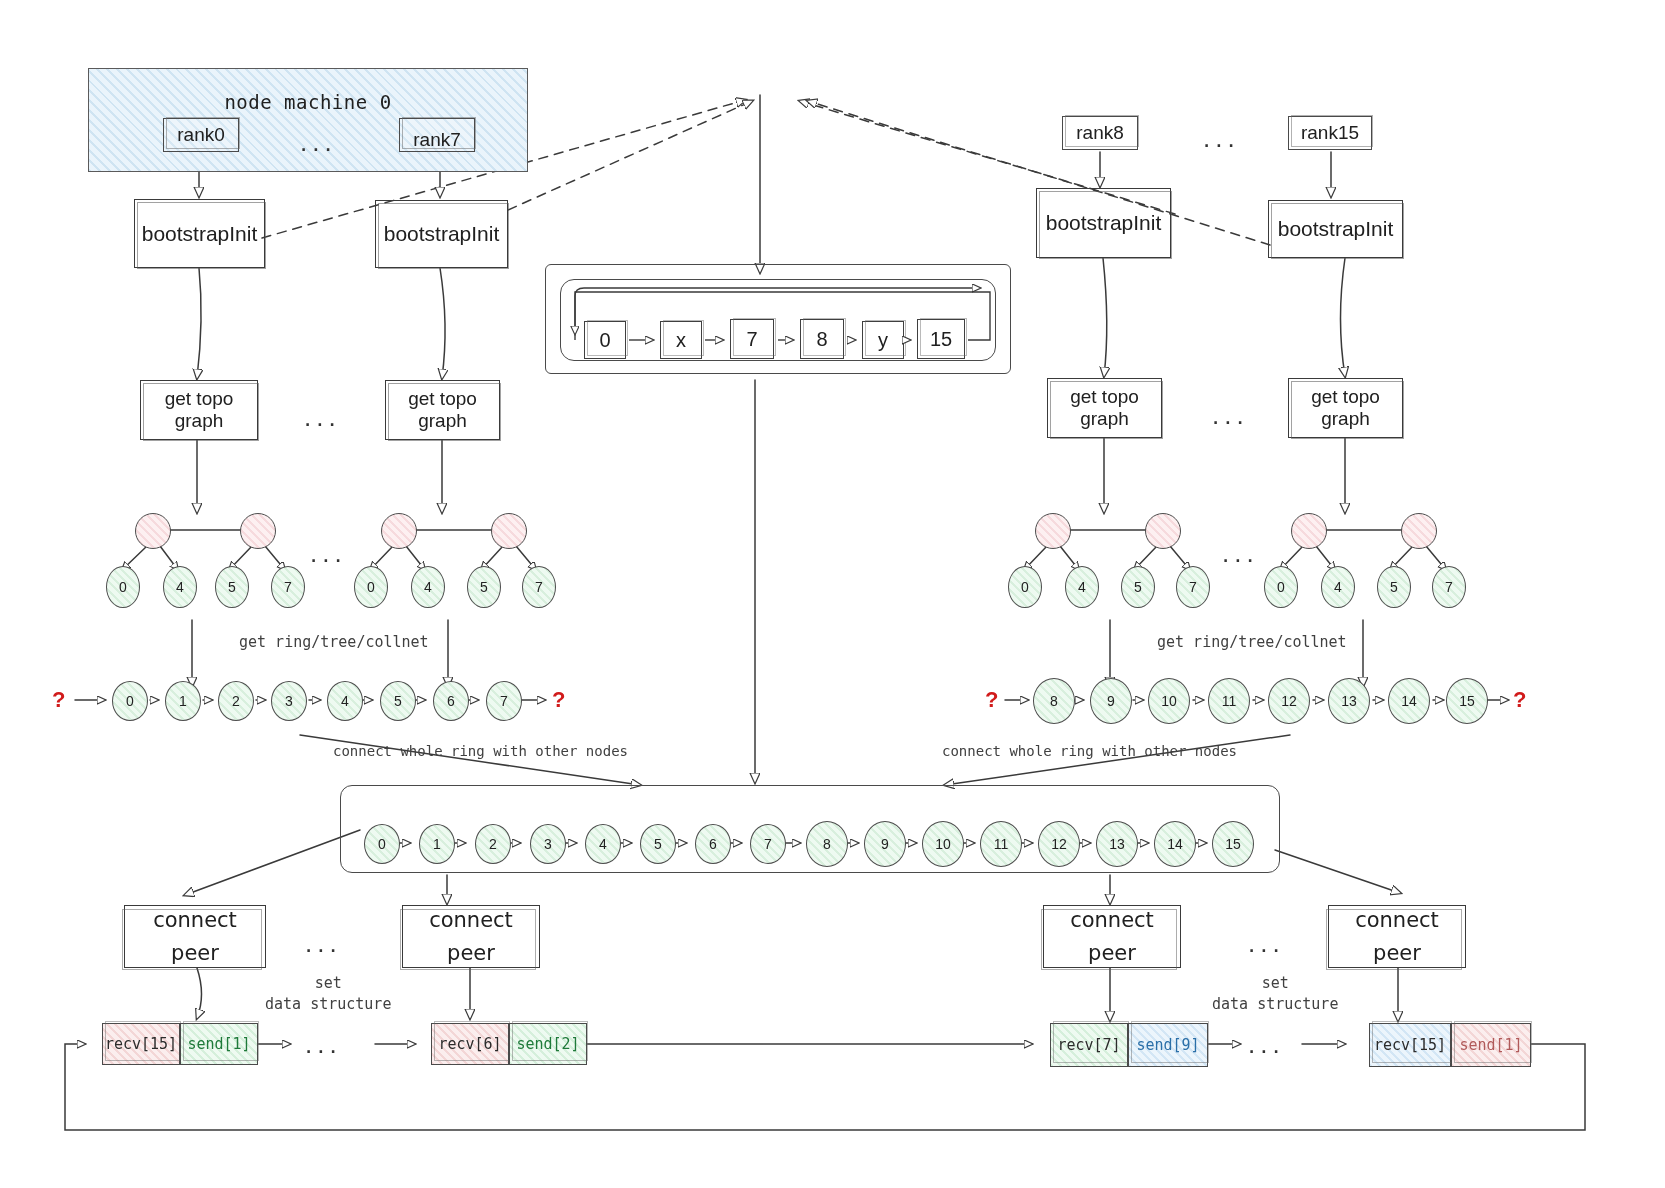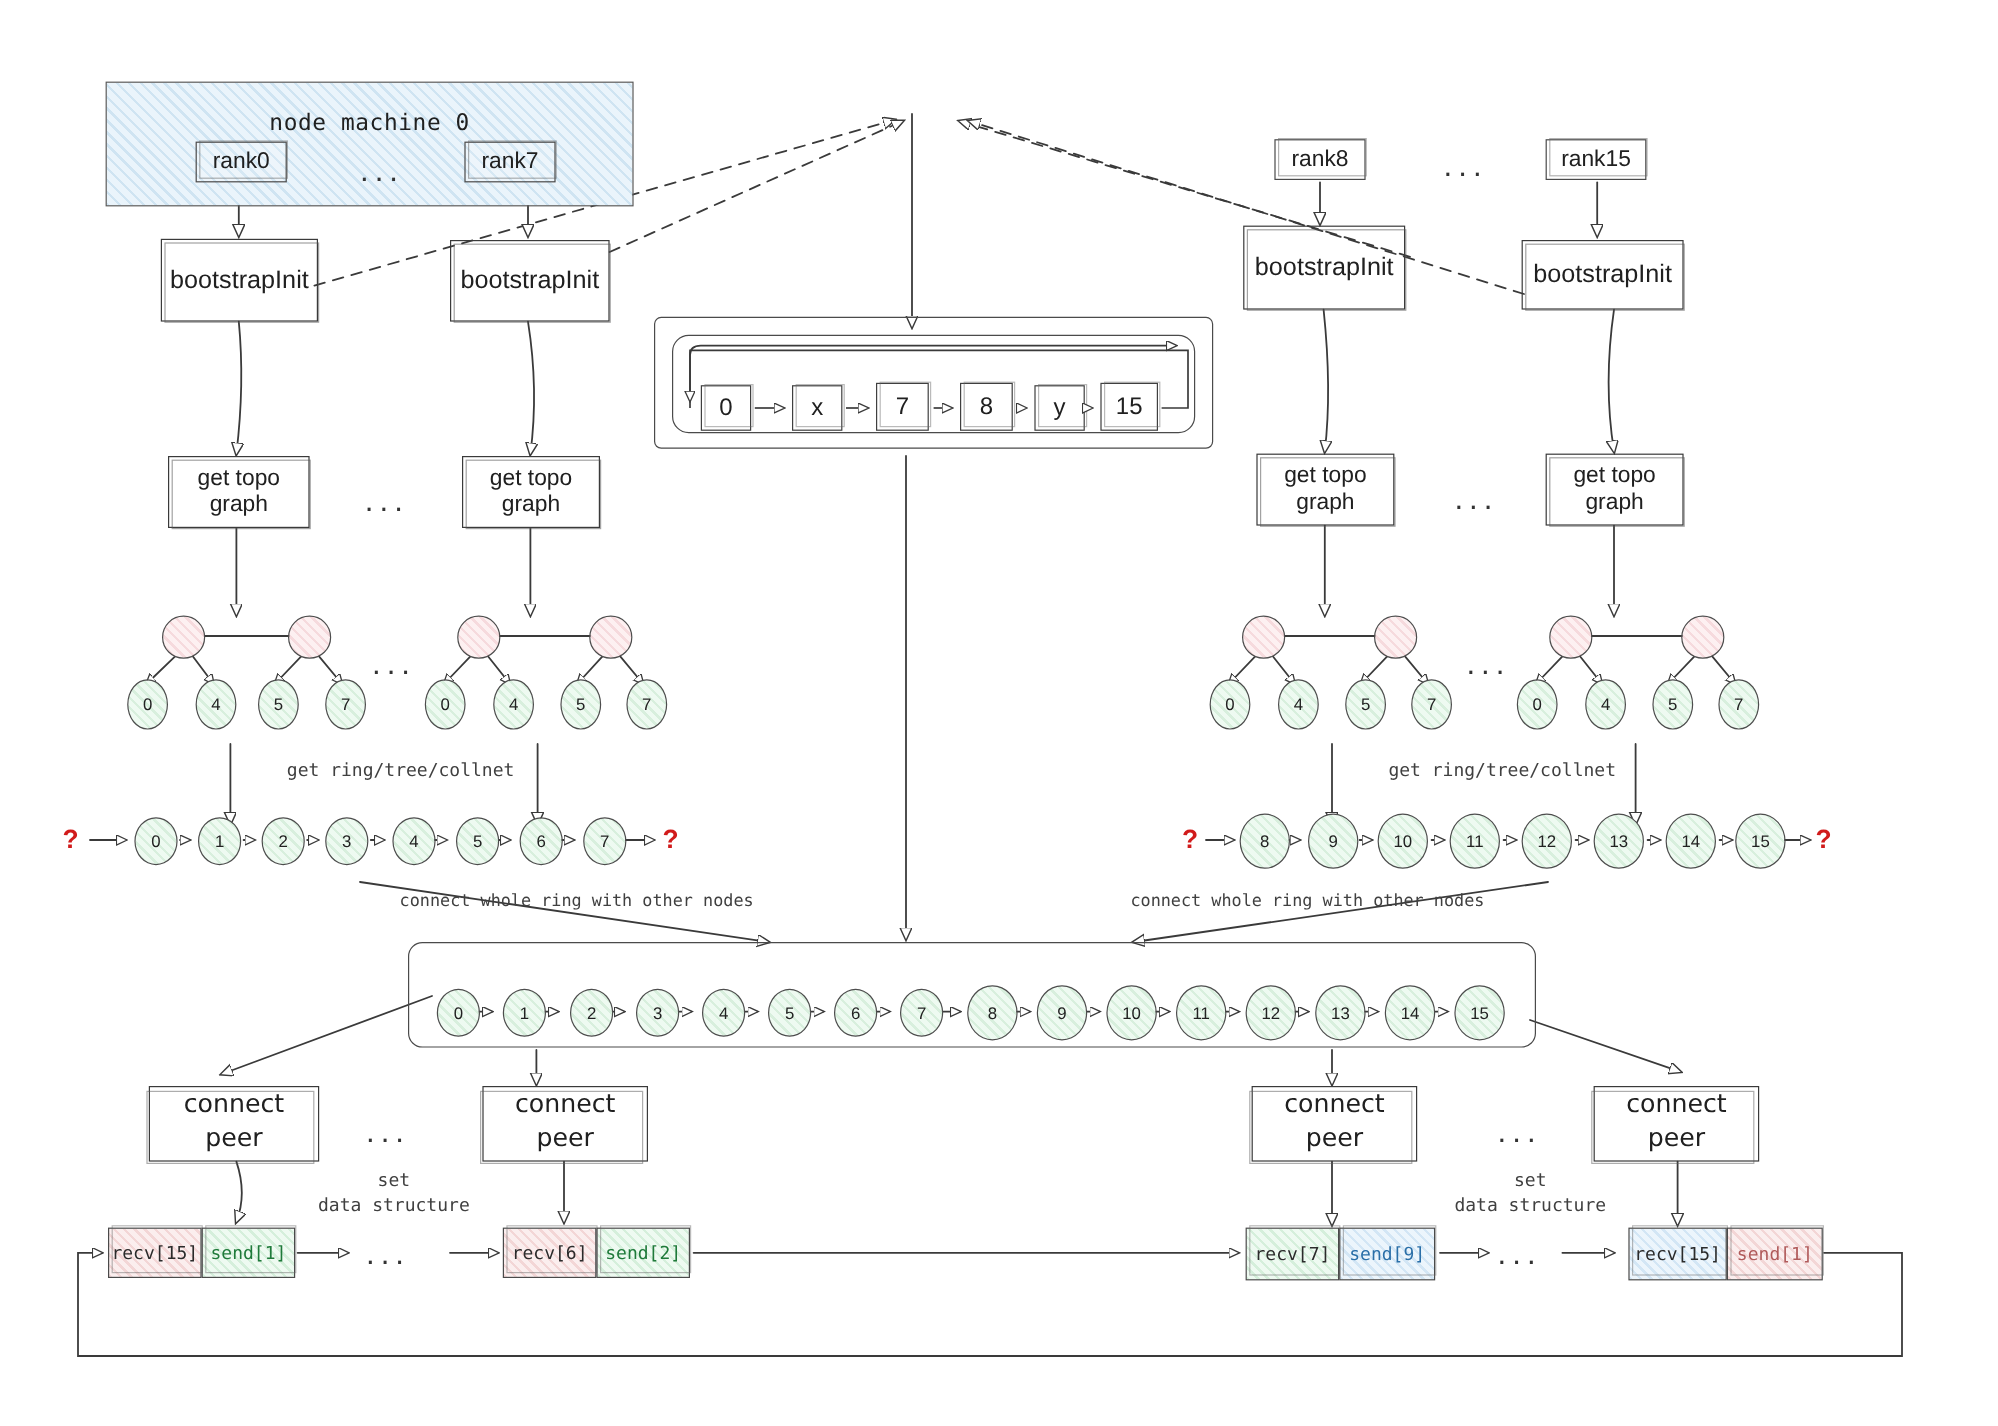--- a/index.html
+++ b/index.html
@@ -56,27 +56,27 @@
   .bs-title{position:absolute;width:100%;text-align:center;font-size:21px;}
   .bs-cell{position:absolute;box-sizing:border-box;border:1.6px solid #3f3f3f;
       display:flex;align-items:center;justify-content:center;font-size:20px;}
   .bs-cell::after{content:"";position:absolute;left:2px;top:-2px;right:-3px;bottom:2px;
       border:1px solid #666;opacity:.45;}
 
   .bigring-frame{position:absolute;box-sizing:border-box;border:1.7px solid #4a4a4a;
       border-radius:12px;}
 
   .cpbox{position:absolute;box-sizing:border-box;border:1.7px solid #3a3a3a;
-      display:flex;flex-direction:column;align-items:center;justify-content:flex-start;
+      display:flex;flex-direction:column;align-items:center;justify-content:space-between;
       font-size:21px;font-family:"DejaVu Sans",sans-serif;line-height:1.35;}
   .cpbox::after{content:"";position:absolute;left:-3px;top:3px;right:3px;bottom:-3px;
       border:1.1px solid #5c5c5c;opacity:.5;}
 
   .dsbox{position:absolute;box-sizing:border-box;border:1.5px solid #4a4a4a;
-      display:flex;align-items:center;justify-content:center;font-size:15px;}
+      display:flex;align-items:center;justify-content:center;font-size:15px;margin-left:12px;}
   .dsbox::after{content:"";position:absolute;left:2px;top:-3px;right:-2px;bottom:3px;
       border:1px solid #666;opacity:.45;}
   .fill-pink{background:repeating-linear-gradient(45deg,#f3d6d6 0 2px,#fbeeee 2px 6px);color:#2b2b2b;}
   .fill-green{background:repeating-linear-gradient(45deg,#d5efdb 0 2px,#eefaf1 2px 6px);color:#1f7a3a;}
   .fill-blue{background:repeating-linear-gradient(45deg,#d3e6f5 0 2px,#ecf5fc 2px 6px);color:#2a6fa8;justify-content:center;}
   .fill-greenbox{background:repeating-linear-gradient(45deg,#d5efdb 0 2px,#eefaf1 2px 6px);color:#2b2b2b;}
   .fill-bluebox{background:repeating-linear-gradient(45deg,#d3e6f5 0 2px,#ecf5fc 2px 6px);color:#2b2b2b;}
   .fill-pinklabel{background:repeating-linear-gradient(45deg,#f3d6d6 0 2px,#fbeeee 2px 6px);color:#b05a5a;}
 </style>
 </head>
@@ -209,21 +209,21 @@
   </svg>
 
 
   <div class="machine hatch-blue" style="left:88px;top:68px;width:440px;height:104px;">
     <div class="machine-title mono">node machine 0</div>
   </div>
   <div class="rankbox sans" style="left:163px;top:118px;width:76px;height:34px;">
       <span>rank0</span>
     </div>
   <div class="ellipsisdots" style="left:300px;top:127px;">...</div>
-  <div class="rankbox sans" style="left:387px;top:118px;width:76px;height:34px;">
+  <div class="rankbox sans" style="left:399px;top:118px;width:76px;height:34px;align-items:flex-end;">
       <span>rank7</span>
     </div>
 
   <div class="rankbox sans" style="left:1062px;top:116px;width:76px;height:34px;">
       <span>rank8</span>
     </div>
   <div class="ellipsisdots" style="left:1203px;top:123px;">...</div>
   <div class="rankbox sans" style="left:1288px;top:116px;width:84px;height:34px;">
       <span>rank15</span>
     </div>

